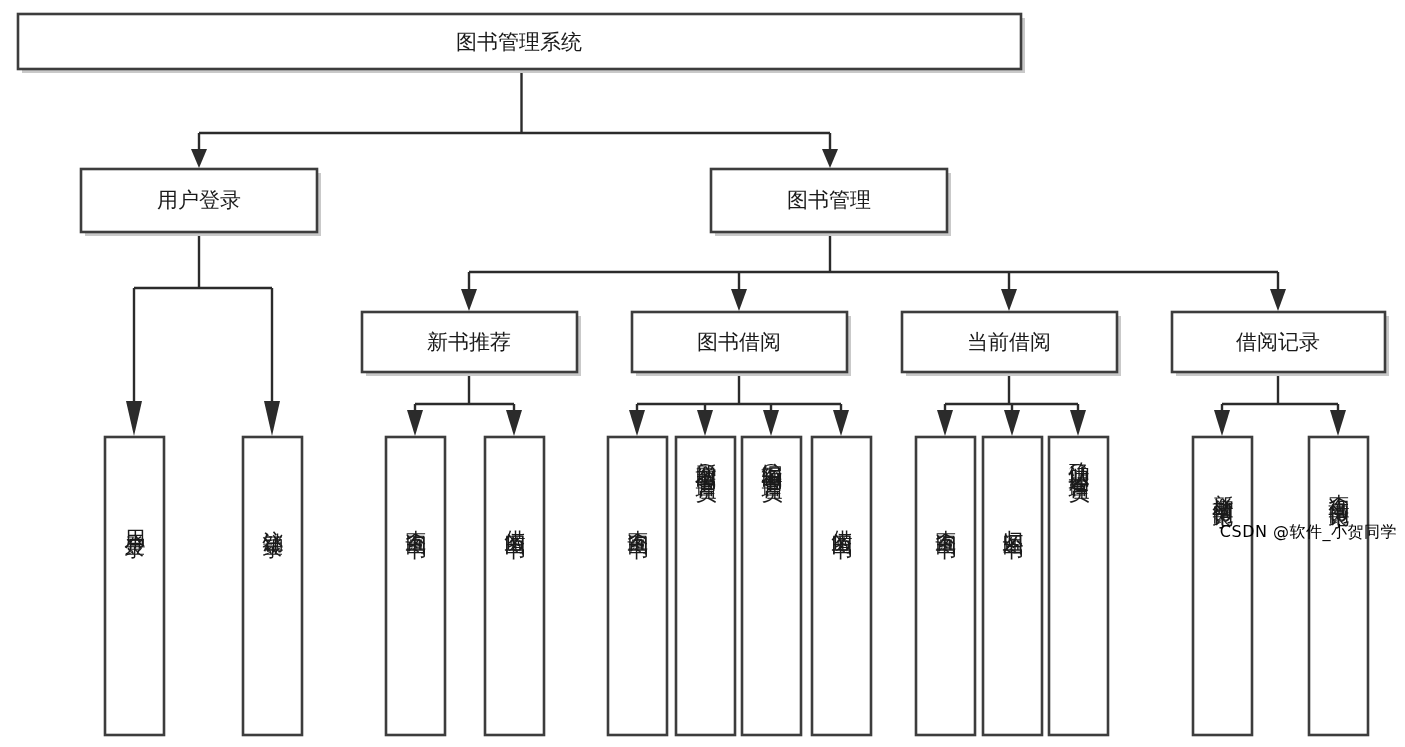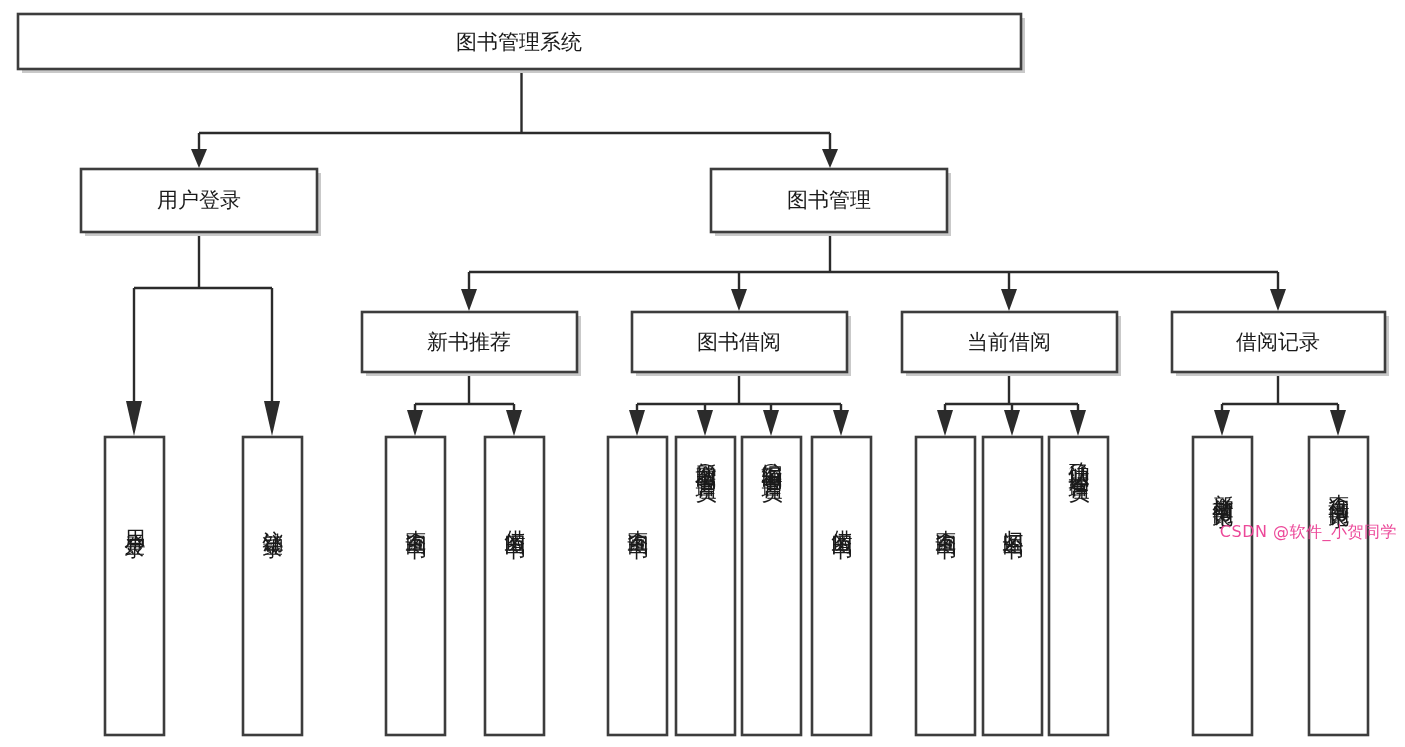--- a/index.html
+++ b/index.html
@@ -66,21 +66,21 @@
     letter-spacing: 3px;
     color: #1a1a1a;
     white-space: nowrap;
   }
   #watermark {
     position: absolute;
     right: 8px;
     bottom: 6px;
     font-family: "DejaVu Sans", "Liberation Sans", sans-serif;
     font-size: 16px;
-    color: #ec4899;
+    color: #000000;
     letter-spacing: 0.5px;
     white-space: nowrap;
     margin-top: 18px;
   }
 </style>
 </head>
 <body>
 
 <div id="diagram-root">
 

